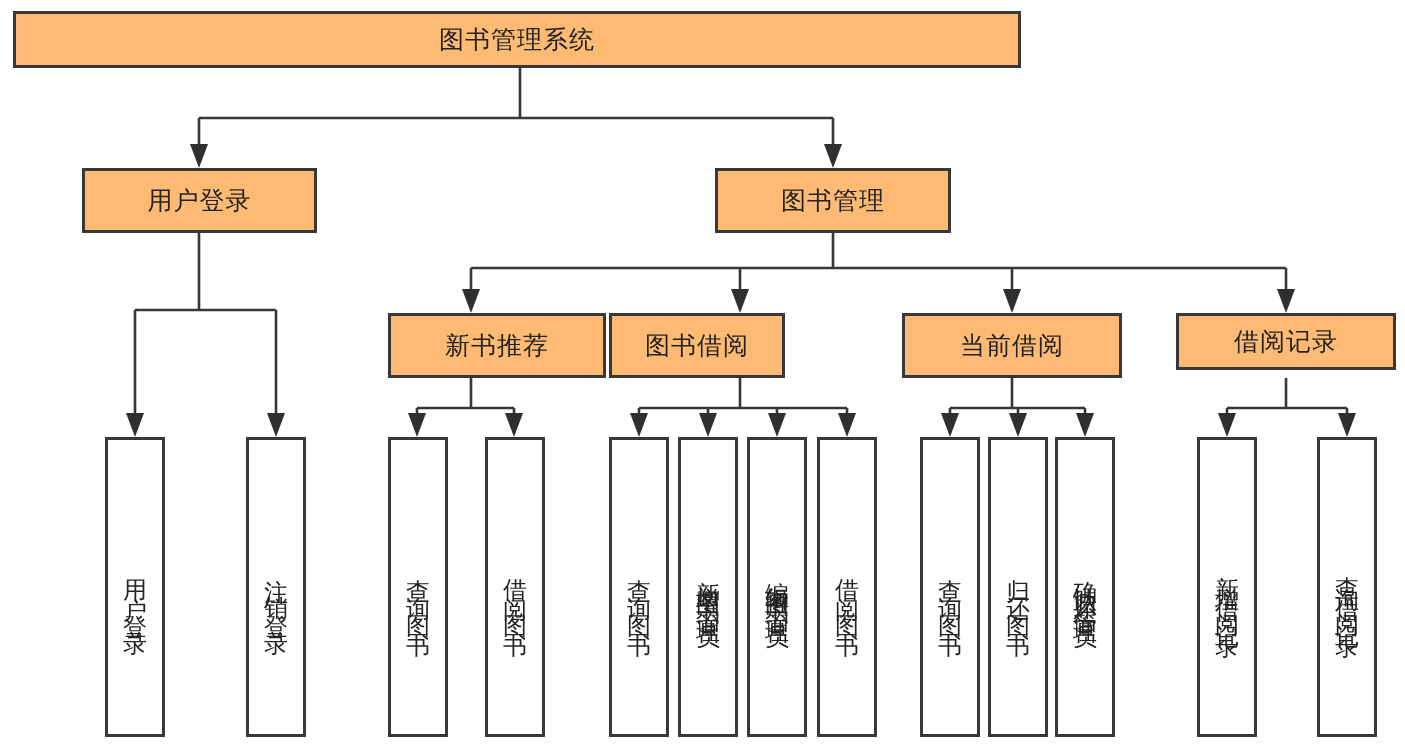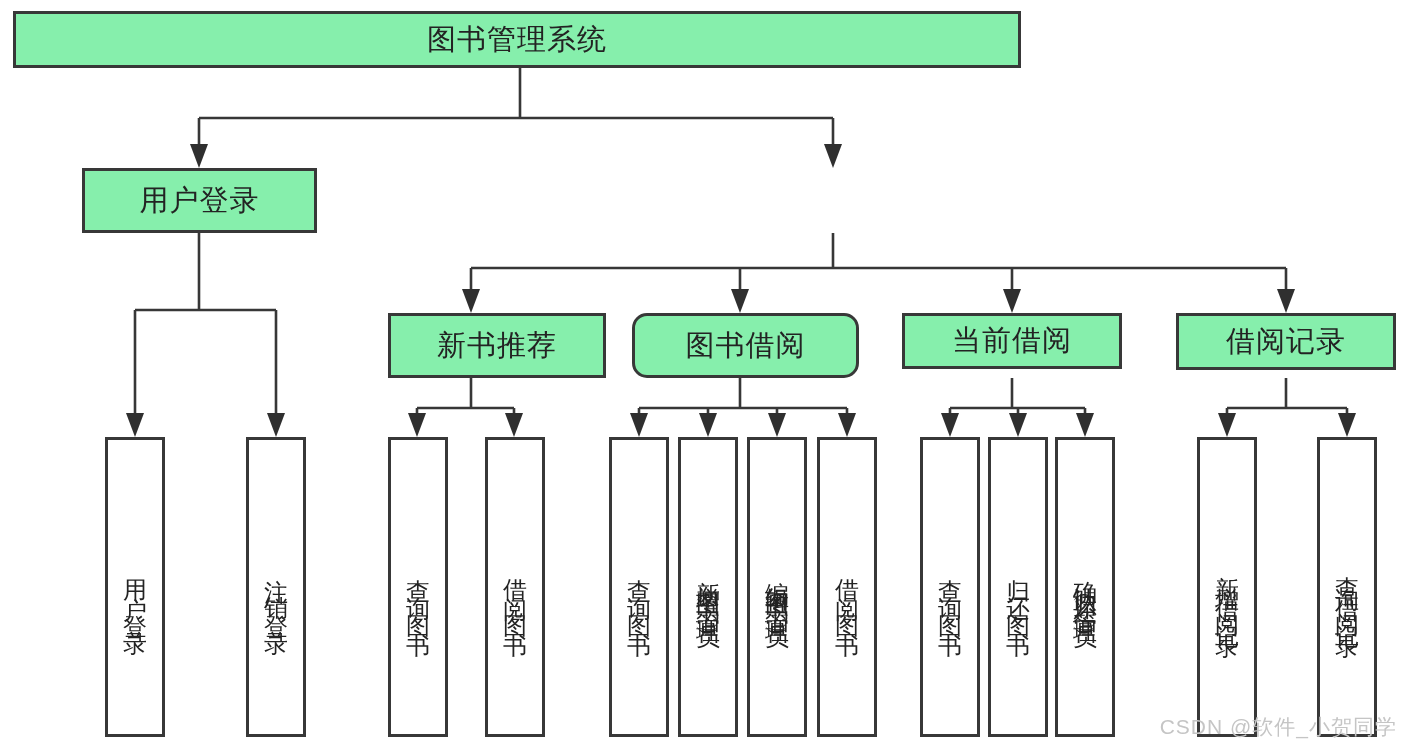--- a/index.html
+++ b/index.html
@@ -10,25 +10,25 @@
     position: relative;
     overflow: hidden;
   }
   #stage { position: absolute; left: 0; top: 0; width: 1405px; height: 747px; }
   #connector-layer {
     position: absolute; left: 0; top: 0; width: 1405px; height: 747px;
     pointer-events: none;
   }
   .hbox {
     position: absolute;
-    background: #86efac;
+    background: #fdba74;
     border: 3px solid #383838;
     box-sizing: border-box;
     display: flex; align-items: center; justify-content: center;
-    font-size: 29px; color: #232323; letter-spacing: 1px;
+    font-size: 25px; color: #232323; letter-spacing: 1px;
     white-space: nowrap;
   }
   .vbox {
     position: absolute;
     top: 437px; width: 60px; height: 300px;
     background: #ffffff;
     border: 3px solid #383838;
     box-sizing: border-box;
     display: flex; align-items: center; justify-content: center;
   }
@@ -43,22 +43,22 @@
   .sp-mid   { letter-spacing: 0.50em; margin-bottom: -0.50em; }
   .sp-tight { letter-spacing: 0.26em; margin-bottom: -0.26em; }
 
   
   #box-root   { left: 13px;  top: 11px;  width: 1008px; height: 57px; }
   
   #box-user-login { left: 82px;  top: 168px; width: 235px; height: 65px; }
   #box-book-mgmt  { left: 715px; top: 168px; width: 236px; height: 65px; }
   
   #box-new-rec { left: 362px;  top: 313px; width: 218px; height: 65px; margin-left: 26px; }
-  #box-borrow  { left: 632px;  top: 313px; width: 227px; height: 65px; border-radius: 15px; }
-  #box-current { left: 902px;  top: 313px; width: 220px; height: 56px; }
+  #box-borrow  { left: 609px;  top: 313px; width: 176px; height: 65px; }
+  #box-current { left: 902px;  top: 313px; width: 220px; height: 65px; }
   #box-records { left: 1176px; top: 313px; width: 220px; height: 57px; }
   
   #box-u1 { left: 105px; }
   #box-u2 { left: 246px; }
   #box-n1 { left: 388px; }
   #box-n2 { left: 485px; }
   #box-b1 { left: 609px; }
   #box-b2 { left: 678px; }
   #box-b3 { left: 747px; }
   #box-b4 { left: 817px; }
@@ -142,20 +142,21 @@
     </g>
     <g fill="#2f2f2f" stroke="none">
       <polygon points="1218,413 1236,413 1227,437"></polygon>
       <polygon points="1338,413 1356,413 1347,437"></polygon>
     </g>
   </svg>
 
   <div class="hbox" id="box-root">图书管理系统</div>
 
   <div class="hbox" id="box-user-login">用户登录</div>
+  <div class="hbox" id="box-book-mgmt">图书管理</div>
 
   <div class="hbox" id="box-new-rec">新书推荐</div>
   <div class="hbox" id="box-borrow">图书借阅</div>
   <div class="hbox" id="box-current">当前借阅</div>
   <div class="hbox" id="box-records">借阅记录</div>
 
   <div class="vbox" id="box-u1">
     <span class="vlabel sp-wide">用户登录</span>
   </div>
   <div class="vbox" id="box-u2">
@@ -192,14 +193,13 @@
     <span class="vlabel sp-tight">确认归还（管理员）</span>
   </div>
 
   <div class="vbox" id="box-r1">
     <span class="vlabel sp-mid">新增借阅记录</span>
   </div>
   <div class="vbox" id="box-r2">
     <span class="vlabel sp-mid">查询借阅记录</span>
   </div>
 
-  <div id="watermark">CSDN @软件_小贺同学</div>
 </div>
 
 </body></html>

